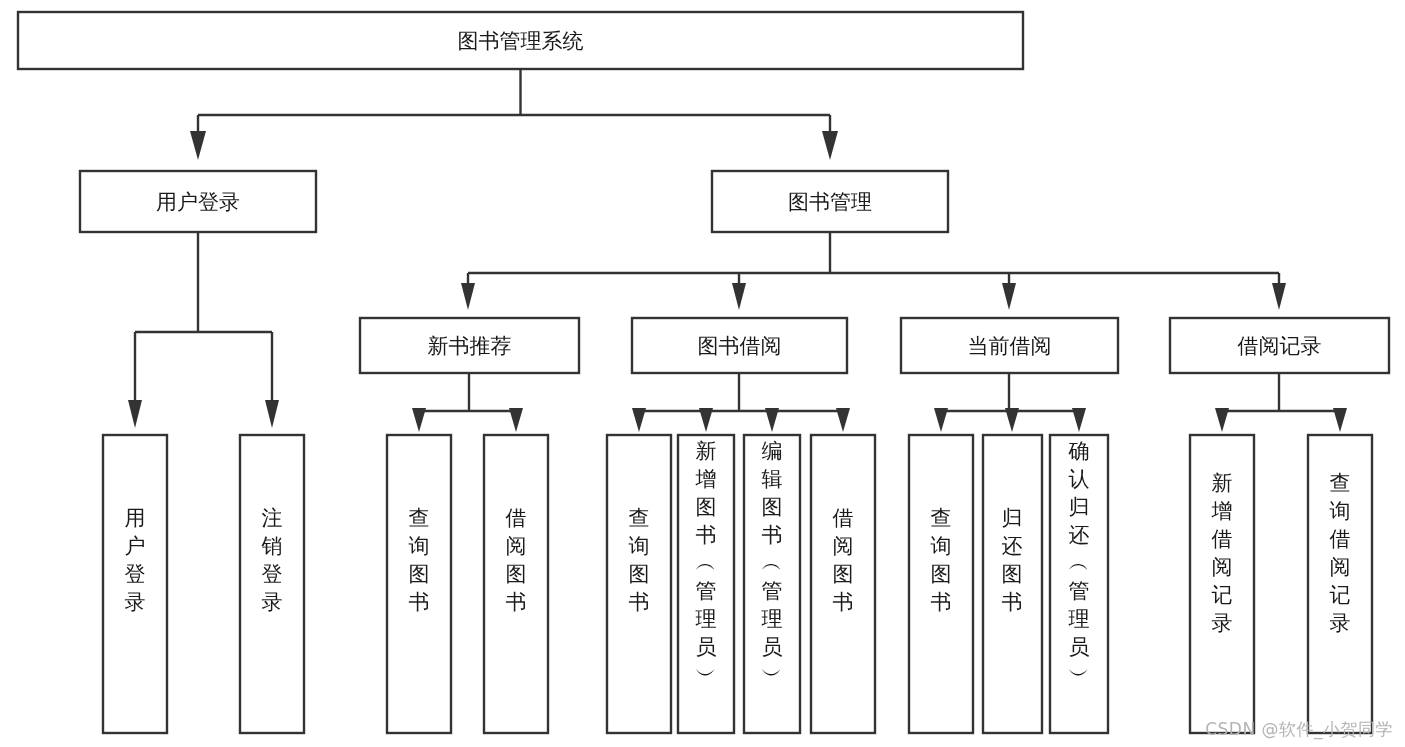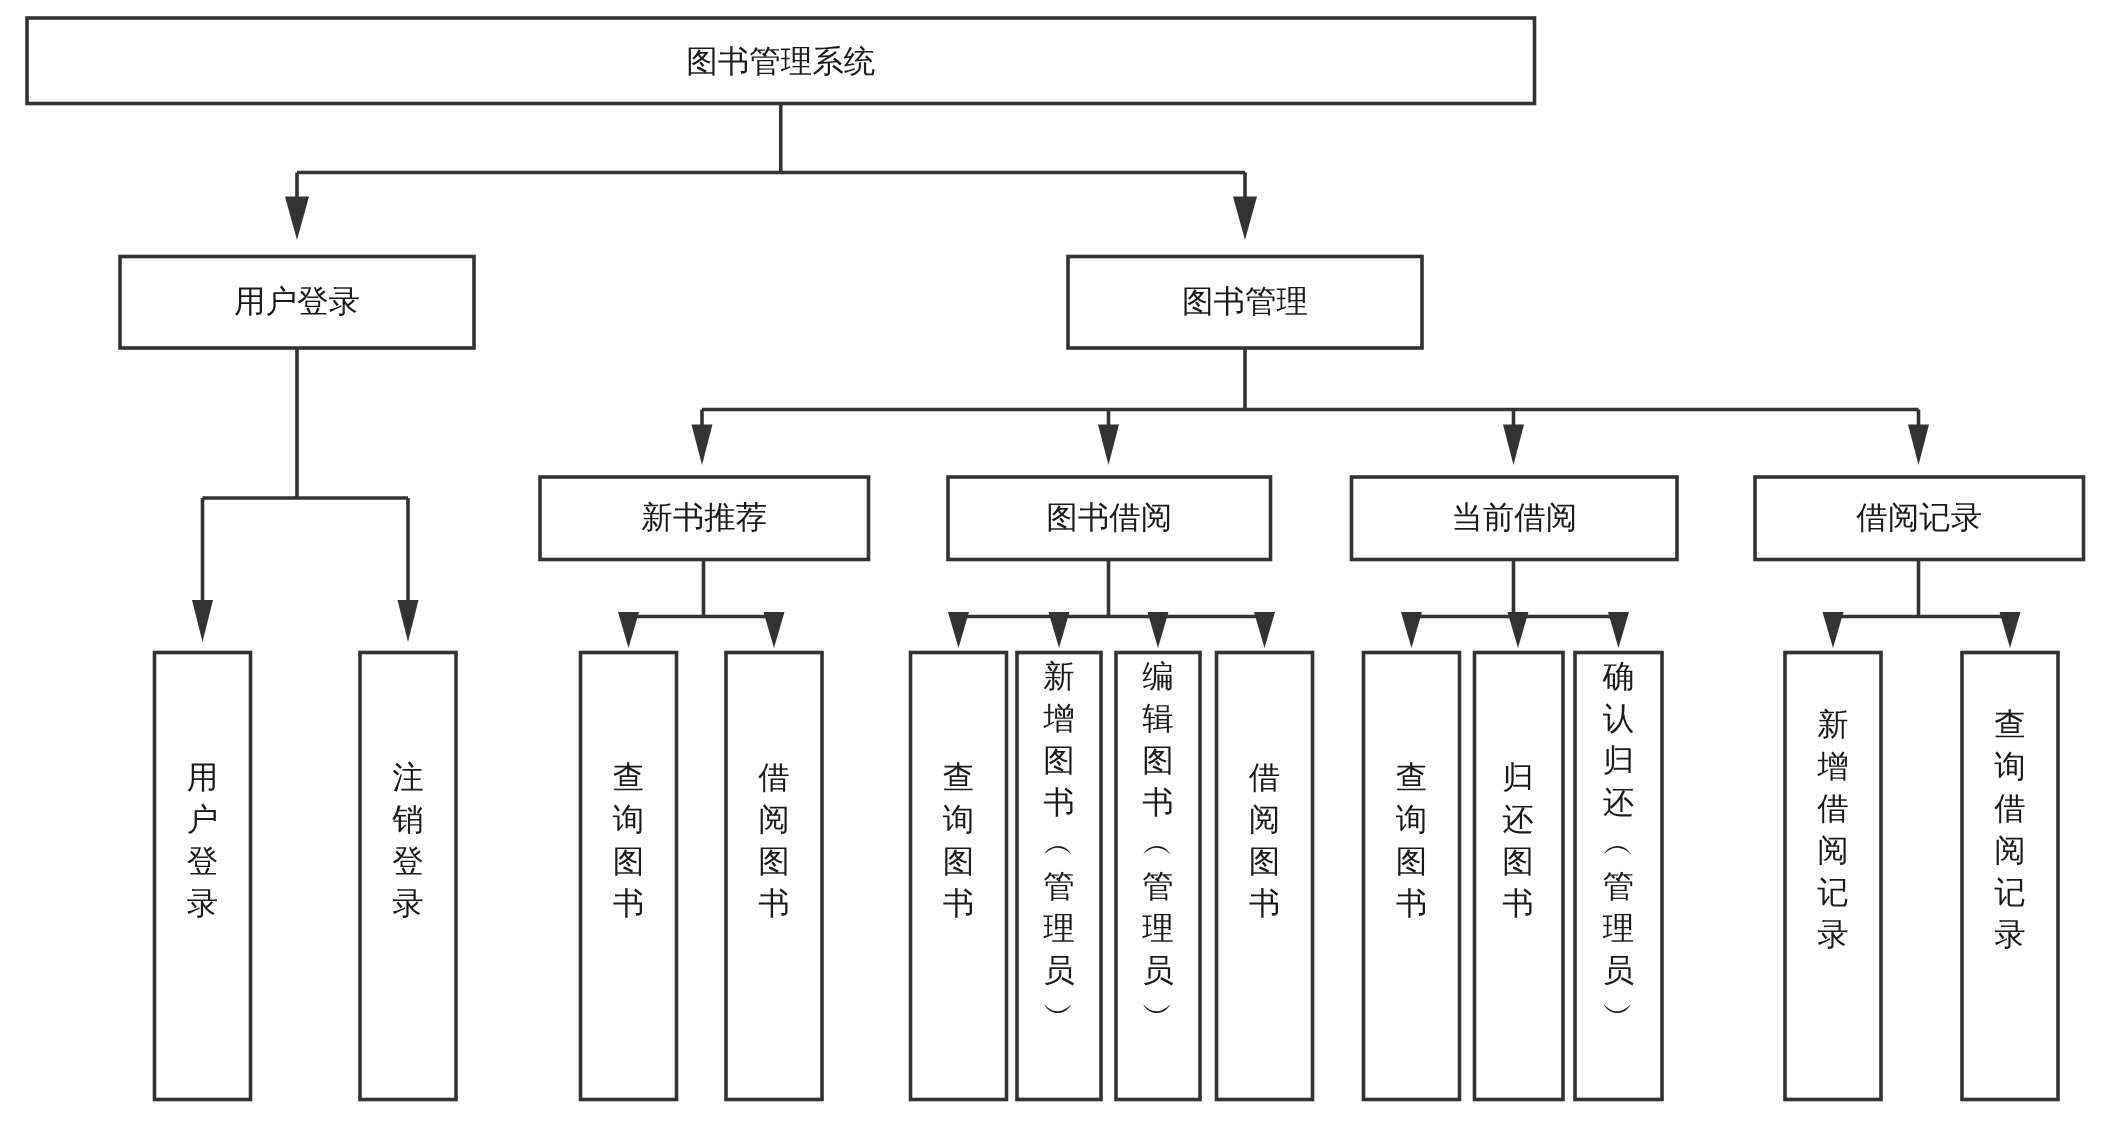--- a/index.html
+++ b/index.html
@@ -204,13 +204,14 @@
       <rect class="node-box" x="1190" y="435" width="64" height="298"></rect>
       <text class="node-label-v" x="1222" y="490"><tspan x="1222" dy="0">新</tspan><tspan x="1222" dy="28">增</tspan><tspan x="1222" dy="28">借</tspan><tspan x="1222" dy="28">阅</tspan><tspan x="1222" dy="28">记</tspan><tspan x="1222" dy="28">录</tspan></text>
     </g>
     <g>
       <rect class="node-box" x="1308" y="435" width="64" height="298"></rect>
       <text class="node-label-v" x="1340" y="490"><tspan x="1340" dy="0">查</tspan><tspan x="1340" dy="28">询</tspan><tspan x="1340" dy="28">借</tspan><tspan x="1340" dy="28">阅</tspan><tspan x="1340" dy="28">记</tspan><tspan x="1340" dy="28">录</tspan></text>
     </g>
 
   </svg>
 
+  <div class="watermark">CSDN @软件_小贺同学</div>
 </div>
 
 </body></html>

